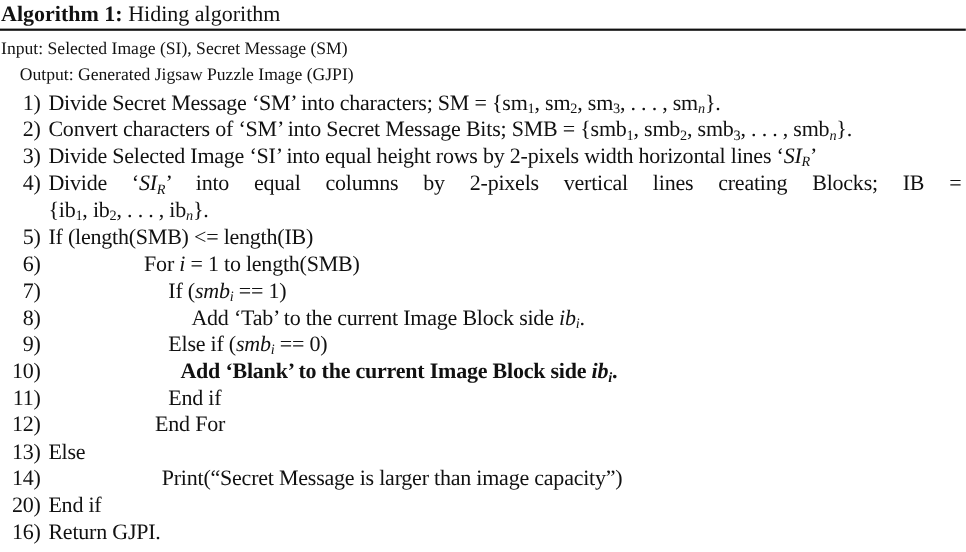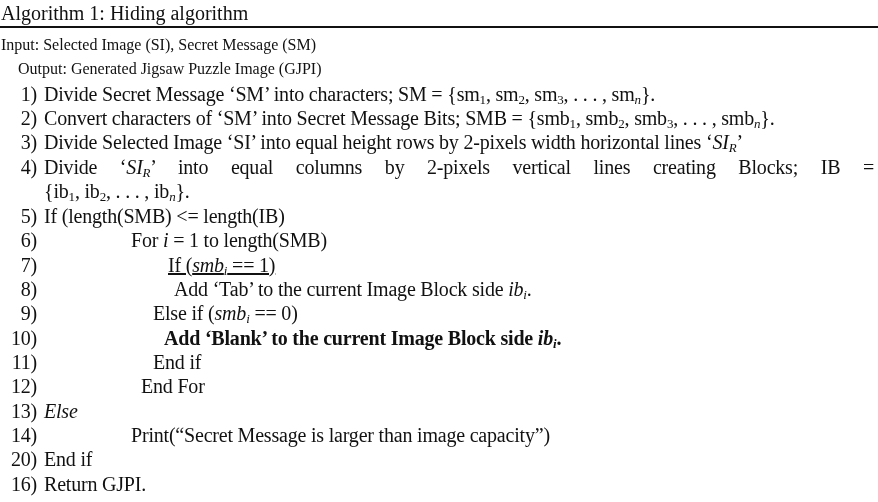--- a/index.html
+++ b/index.html
@@ -1,19 +1,19 @@
 <!DOCTYPE html>
 <html><head>
 <meta charset="utf-8">
 <style>
   html, body { margin:0; padding:0; background:#ffffff; }
   body { width:878px; height:502px; overflow:hidden; position:relative;
          font-family:"Liberation Serif", "DejaVu Serif", serif; color:#111; }
   .caption { position:absolute; left:1px; top:0px; font-size:20px; line-height:26px; white-space:nowrap; }
-  .caption b { font-weight:normal;text-align:center; }
+  .caption b { font-weight:bold;text-align:center; }
   .rule { position:absolute; left:0; top:26px; width:878px; height:2px; background:#111; }
   .io { position:absolute; left:1px; font-size:16px; line-height:24px; white-space:nowrap; }
   .step { position:absolute; font-size:20px; line-height:24px; white-space:nowrap; letter-spacing:-0.2px; }
   .num { position:absolute; text-align:right; width:37px; left:0; }
   .txt { position:absolute; }
   sub { font-size:13px; vertical-align:-3px; line-height:0; }
   i { font-style:italic; }
   .just { text-align:justify; text-align-last:justify; }
 </style>
 </head>
@@ -54,21 +54,21 @@
   <span class="txt" style="left:44px;">If (length(SMB) &lt;= length(IB)</span>
 </div>
 
 <div class="step" style="top:228px; left:0;">
   <span class="num">6)</span>
   <span class="txt" style="left:131px;">For <i>i</i> = 1 to length(SMB)</span>
 </div>
 
 <div class="step" style="top:253px; left:0;">
   <span class="num">7)</span>
-  <span class="txt" style="left:168px;text-decoration:underline;">If (<i>smb<sub>i</sub></i> == 1)</span>
+  <span class="txt" style="left:153px;">If (<i>smb<sub>i</sub></i> == 1)</span>
 </div>
 
 <div class="step" style="top:277px; left:0;">
   <span class="num">8)</span>
   <span class="txt" style="left:174px;">Add ‘Tab’ to the current Image Block side <i>ib<sub>i</sub></i>.</span>
 </div>
 
 <div class="step" style="top:301px; left:0;">
   <span class="num">9)</span>
   <span class="txt" style="left:153px;">Else if (<i>smb<sub>i</sub></i> == 0)</span>
@@ -84,26 +84,26 @@
   <span class="txt" style="left:153px;">End if</span>
 </div>
 
 <div class="step" style="top:374px; left:0;">
   <span class="num">12)</span>
   <span class="txt" style="left:141px;">End For</span>
 </div>
 
 <div class="step" style="top:399px; left:0;">
   <span class="num">13)</span>
-  <span class="txt" style="left:44px;font-style:italic;">Else</span>
+  <span class="txt" style="left:44px;">Else</span>
 </div>
 
 <div class="step" style="top:423px; left:0;">
   <span class="num">14)</span>
-  <span class="txt" style="left:131px;text-align:center;">Print(“Secret Message is larger than image capacity”)</span>
+  <span class="txt" style="left:147px;text-align:center;">Print(“Secret Message is larger than image capacity”)</span>
 </div>
 
 <div class="step" style="top:447px; left:0;">
   <span class="num">20)</span>
   <span class="txt" style="left:44px;">End if</span>
 </div>
 
 <div class="step" style="top:472px; left:0;">
   <span class="num">16)</span>
   <span class="txt" style="left:44px;">Return GJPI.</span>

